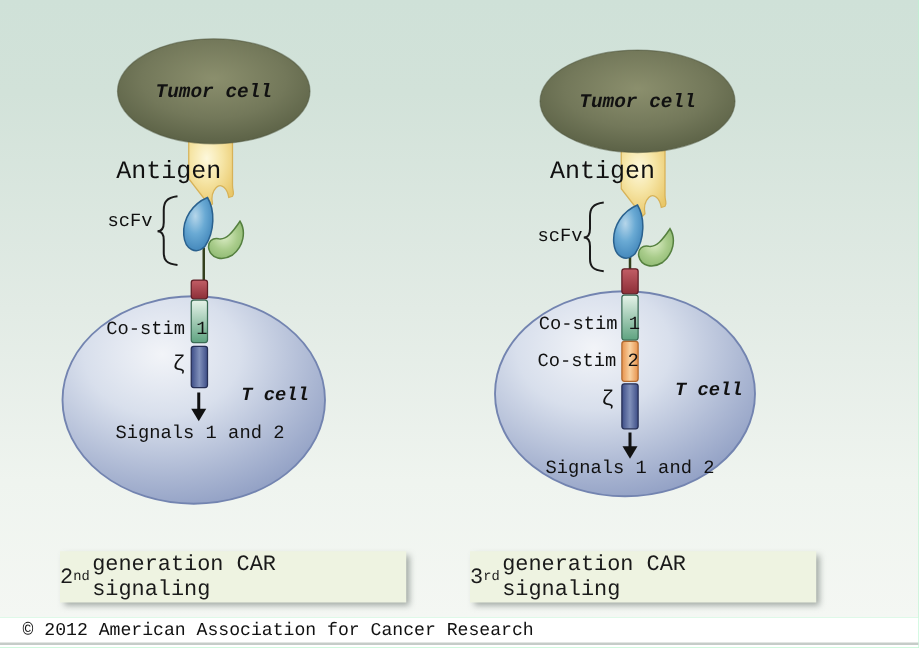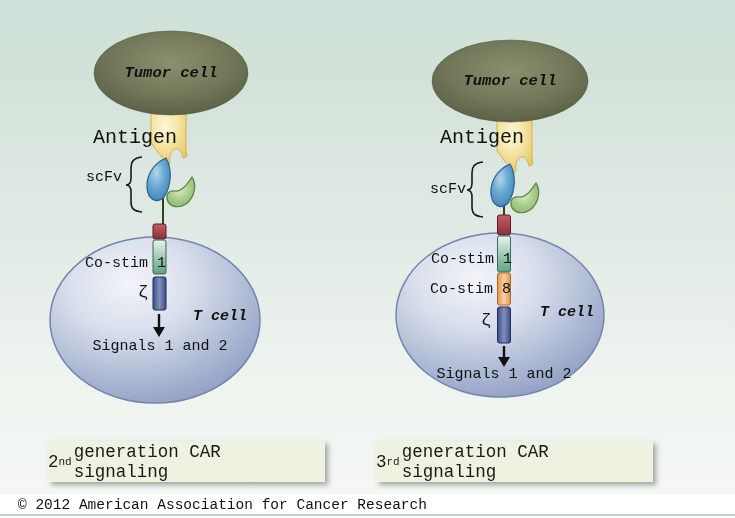--- a/index.html
+++ b/index.html
@@ -195,21 +195,21 @@
         <line x1="136" y1="346" x2="136" y2="358" stroke="#111" stroke-width="2.4"></line>
         <polygon points="130,357 142,357 136,367" fill="#111"></polygon>
 
         <path d="M115,162 C106,163 104,167 104,173 L104,183 C104,188 102,190 99,190 C102,190 104,192 104,197 L104,207 C104,213 106,216 115,217" fill="none" stroke="#1a1a1a" stroke-width="1.6"></path>
       </svg>
 
       <div class="lbl lbl-center bold-italic" style="left:142px;top:82px;font-size:15.5px;">Tumor cell</div>
       <div class="lbl antigen-lbl" style="left:72px;top:127px;">Antigen</div>
       <div class="lbl" style="left:62px;top:182px;">scFv</div>
       <div class="lbl" style="left:63px;top:252px;">Co-stim 1</div>
-      <div class="lbl" style="left:62px;top:282px;">Co-stim 8</div>
+      <div class="lbl" style="left:62px;top:282px;">Co-stim 2</div>
       <div class="lbl zeta" style="left:113px;top:312px;">ζ</div>
       <div class="lbl bold-italic" style="left:172px;top:305px;">T cell</div>
       <div class="lbl lbl-cx" style="left:136px;top:367px;">Signals 1 and 2</div>
     </div>
 
     <div class="caption-box" style="left:48px;">
       <span>2</span>
         <sup>nd</sup>
         <span> generation CAR signaling</span>
     </div>

